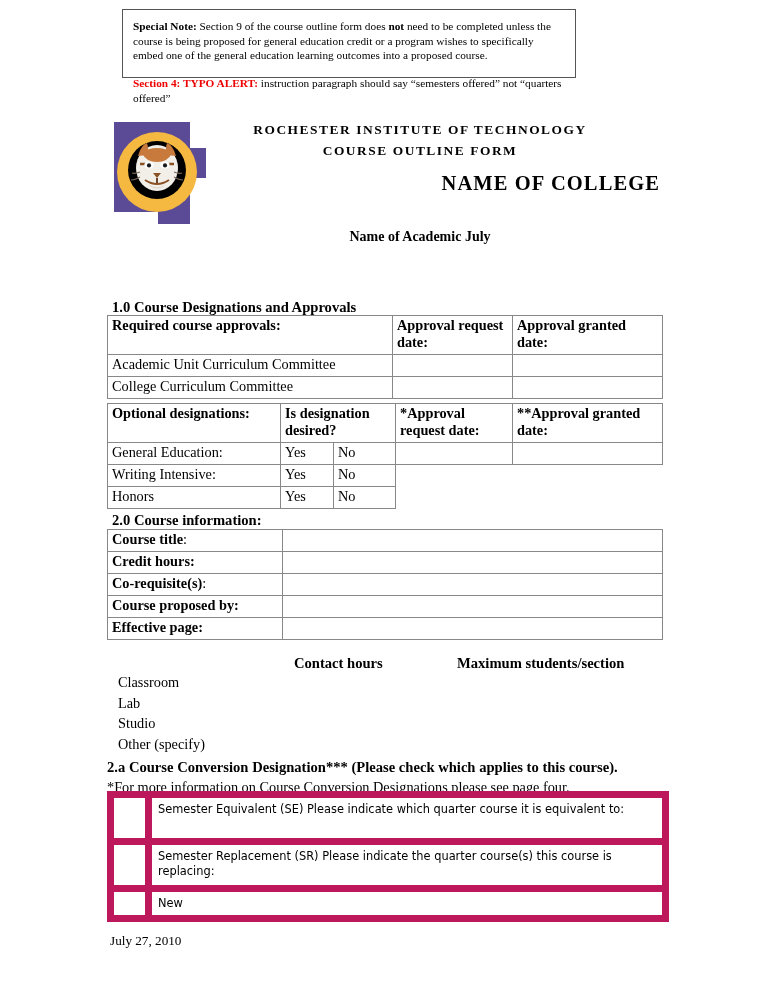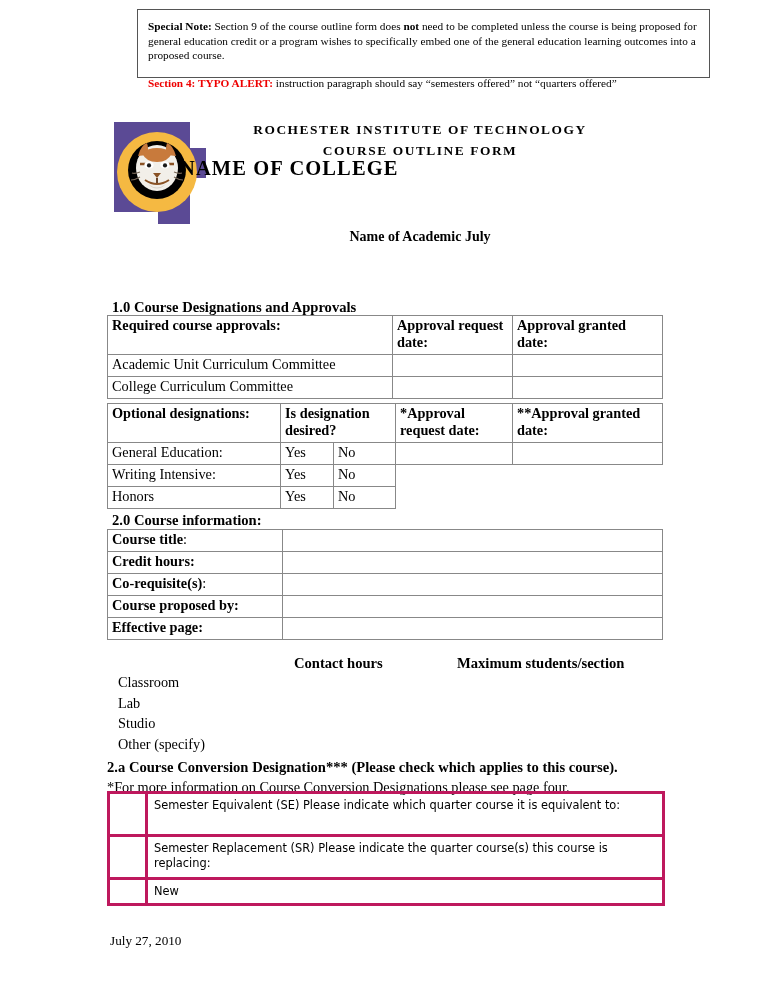--- a/index.html
+++ b/index.html
@@ -20,26 +20,25 @@
     position: relative;
     width: 768px;
     height: 994px;
   }
 
   
   .note-box {
     position: absolute;
     left: 122px;
     top: 9px;
-    width: 573px;
+    width: 454px;
     height: 69px;
     border: 1.5px solid #555555;
     box-sizing: border-box;
     padding: 9px 10px 0 10px;
-    margin-left: 15px;
   }
   .note-para {
     font-size: 11.3px;
     line-height: 1.30;
     margin: 0;
     text-align: left;
   }
   .note-para b { font-weight: bold; }
   .typo-line {
     font-size: 11.3px;
@@ -68,23 +67,23 @@
     width: 480px;
     text-align: center;
     font-size: 13.4px;
     font-weight: bold;
     letter-spacing: 1.55px;
     line-height: 1.55;
   }
   .college-name {
     position: absolute;
     left: 180px;
-    top: 157px;
+    top: 172px;
     width: 480px;
-    text-align: left;
+    text-align: right;
     font-size: 20.5px;
     font-weight: bold;
     letter-spacing: 1.1px;
   }
   .academic-unit {
     position: absolute;
     left: 180px;
     top: 229px;
     width: 480px;
     text-align: center;
@@ -180,21 +179,21 @@
     position: absolute;
     left: 107px;
     top: 791px;
     width: 555px;
     border-collapse: collapse;
     table-layout: fixed;
     font-family: "DejaVu Sans", "Liberation Sans", sans-serif;
     font-size: 11.4px;
   }
   #conversion-table td {
-    border: 3px solid #be185d;
+    border: 7px solid #be185d;
     vertical-align: top;
     padding: 4px 5px 4px 6px;
     line-height: 1.3;
     margin-top: 44px;
   }
   #conversion-table td.chk { width: 38px; }
   #conversion-table tr.tall td { height: 32px; }
   #conversion-table tr.short td { height: 14px; }
 
   

